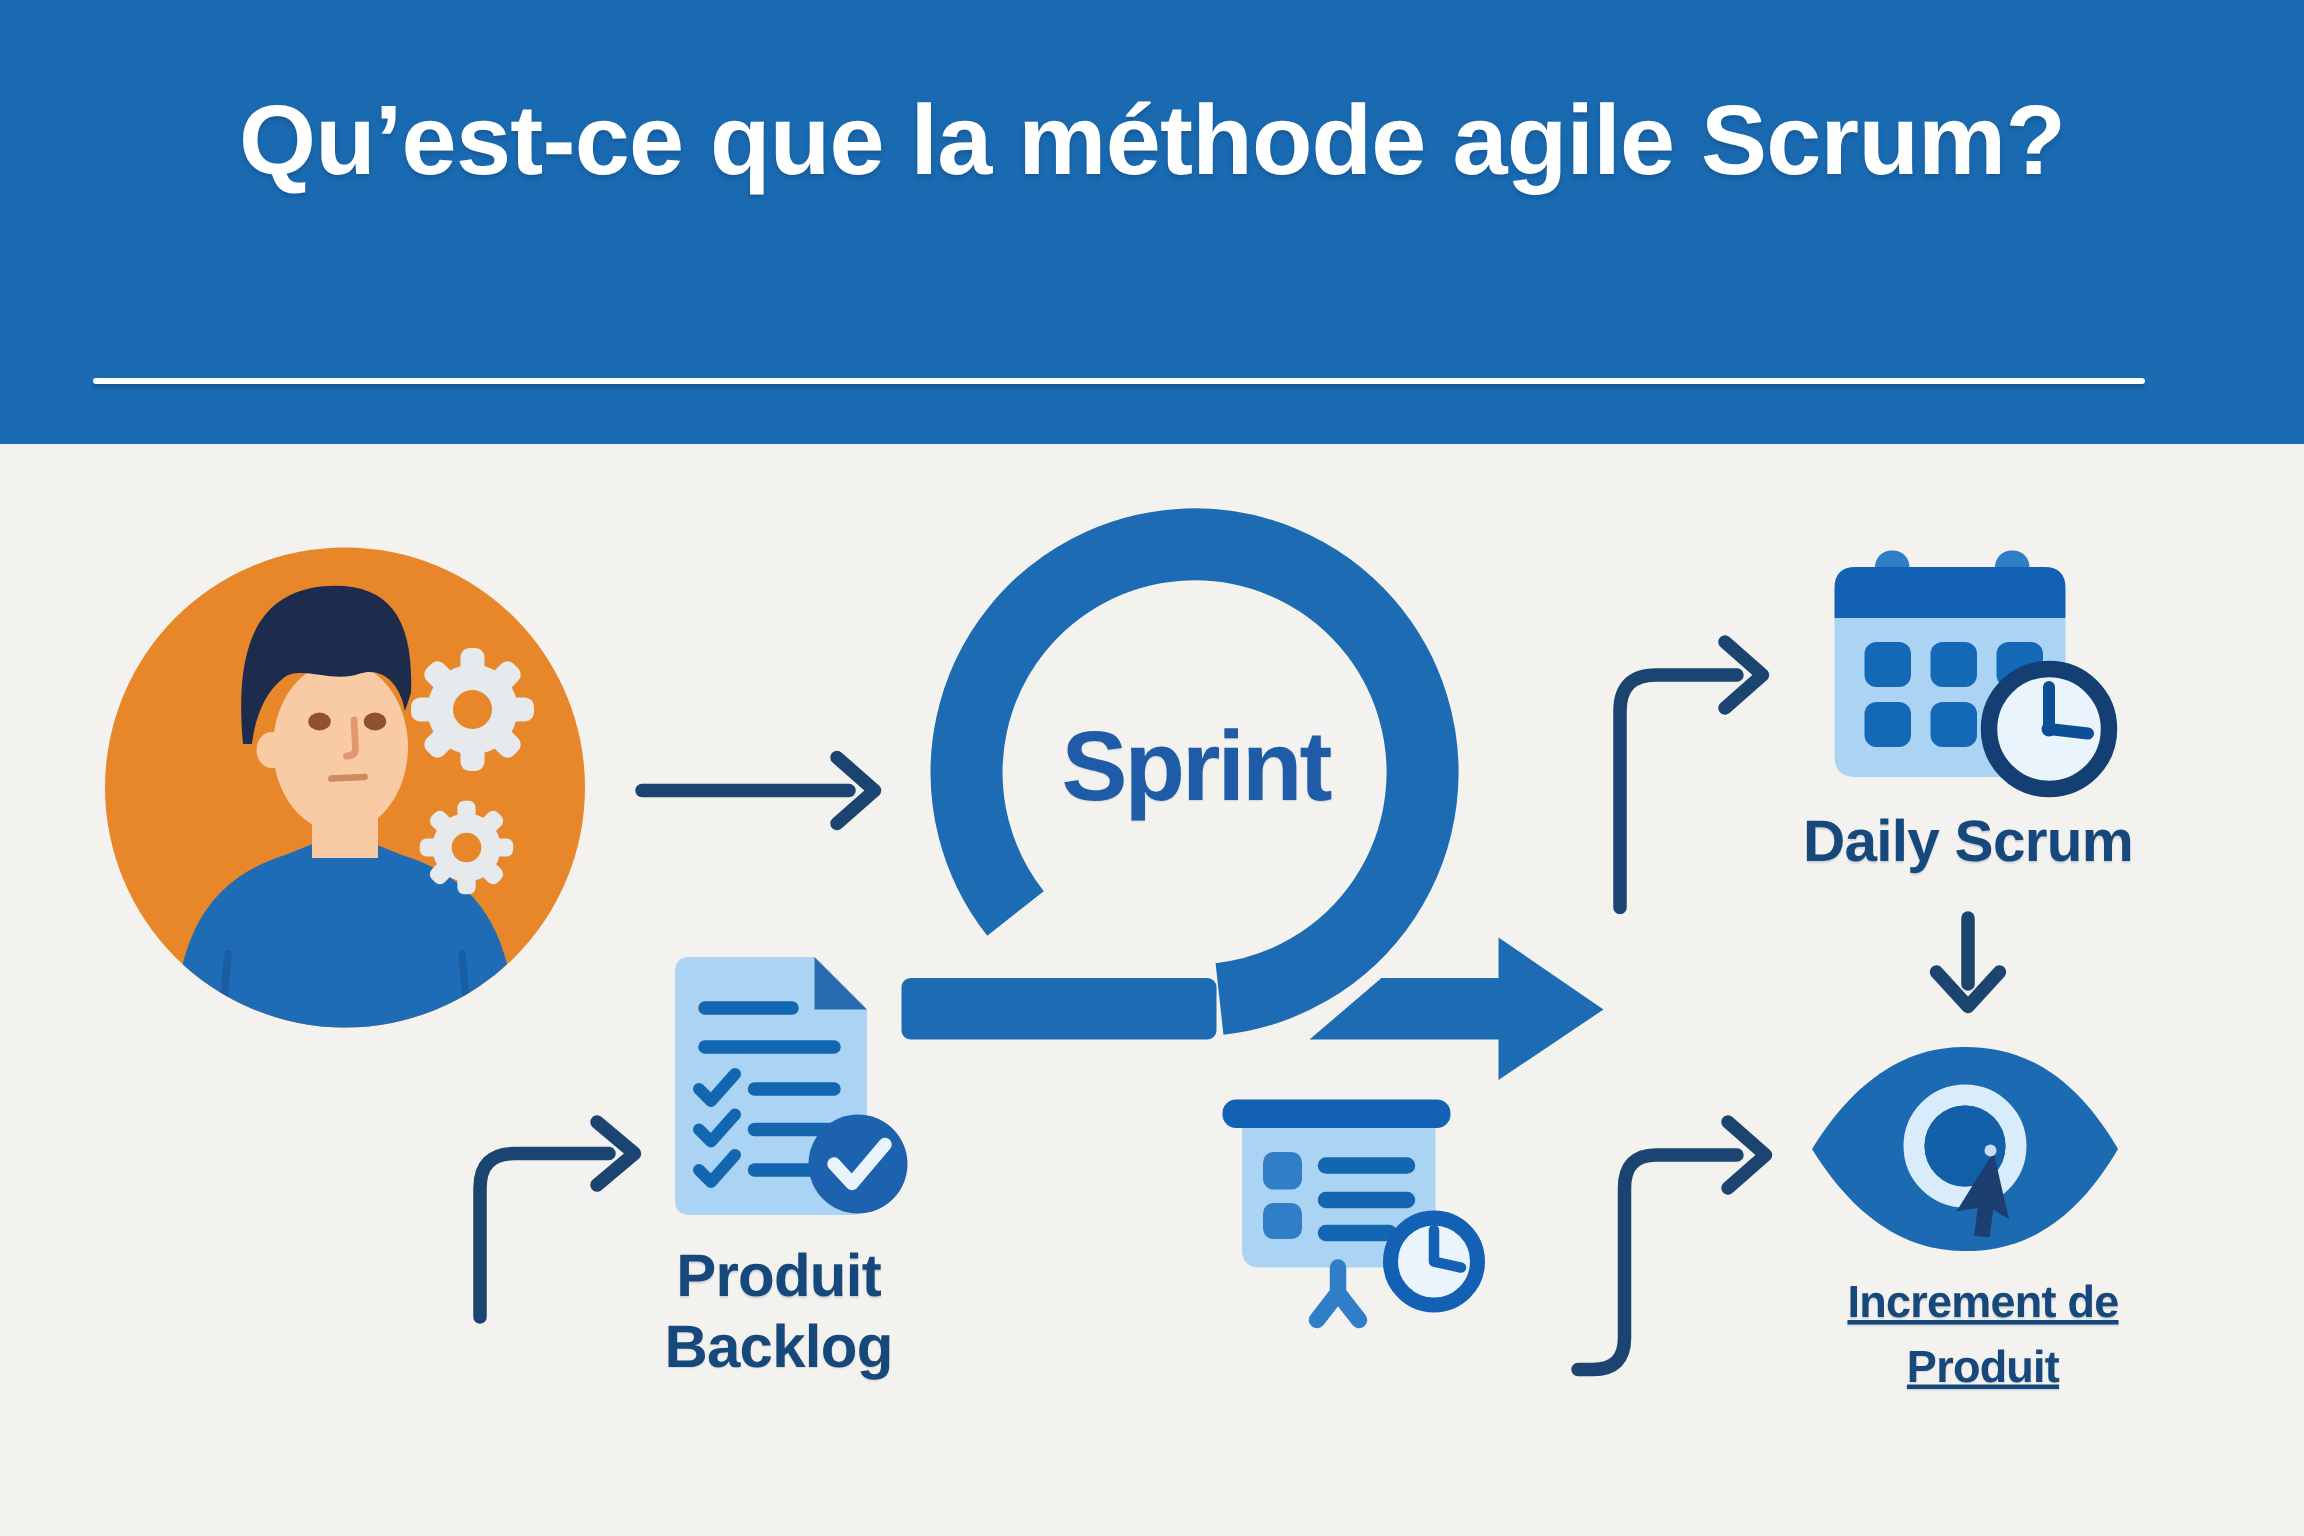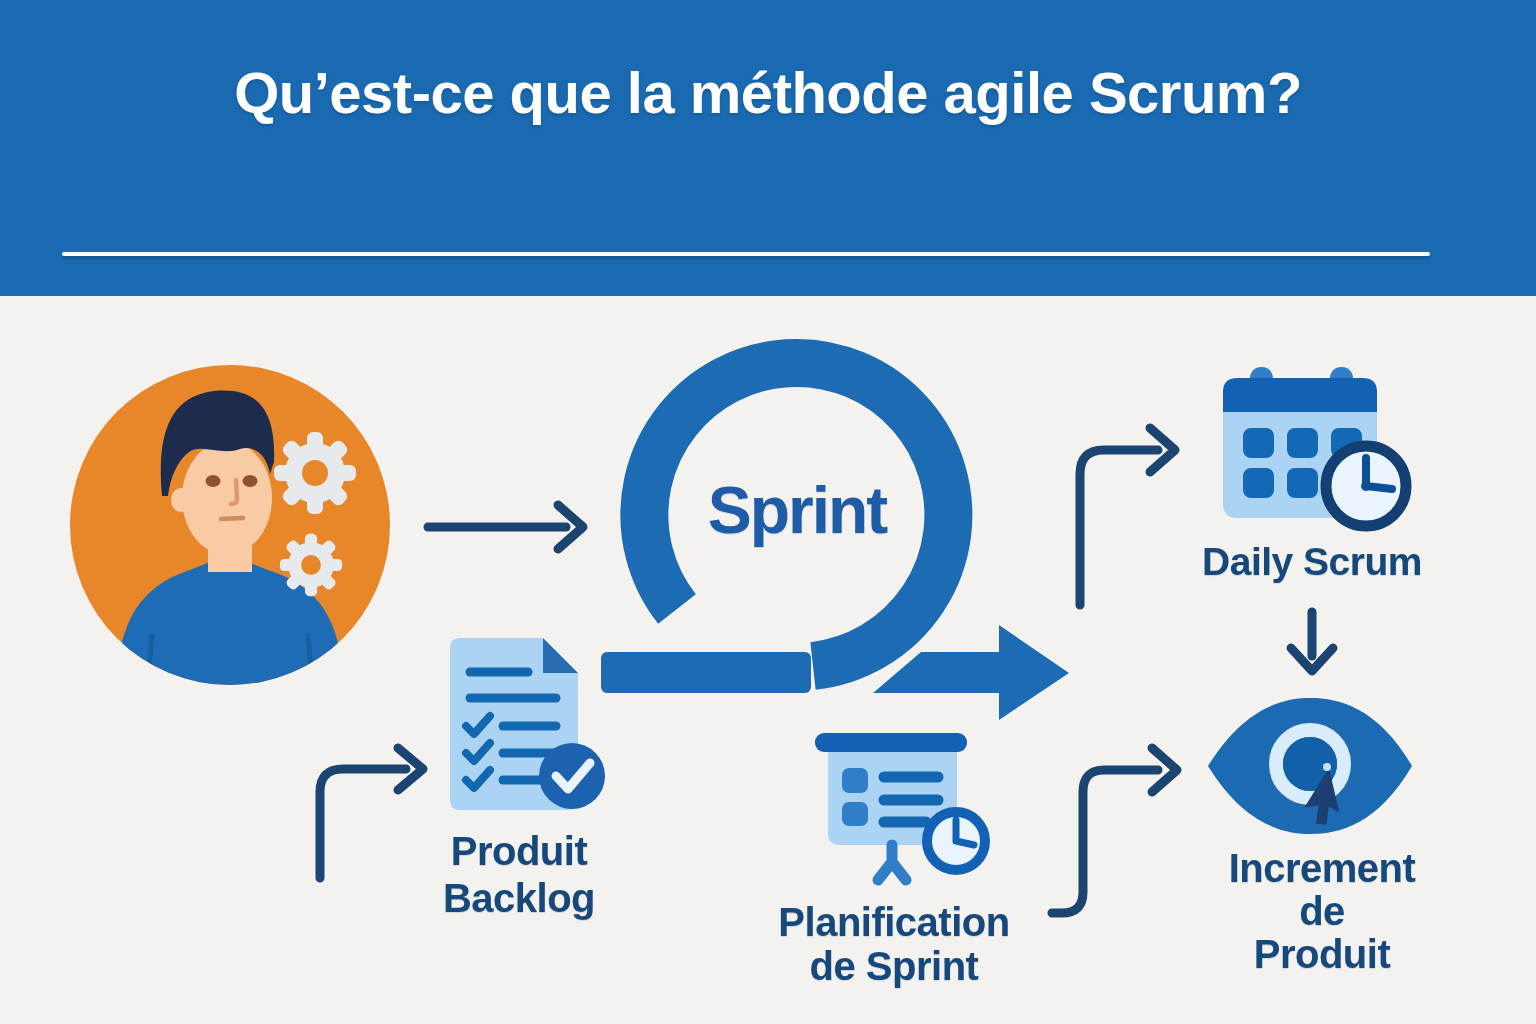--- a/index.html
+++ b/index.html
@@ -26,21 +26,21 @@
     background:var(--body-bg);
     font-family:"Liberation Sans", sans-serif;
   }
   .header{
     position:absolute;left:0;top:0;width:1536px;height:296px;
     background:var(--header-blue);
   }
   .title{
     position:absolute;left:0;top:50px;width:1536px;
     text-align:center;color:#ffffff;font-weight:700;
-    font-size:58px;line-height:86px;letter-spacing:-0.5px;
+    font-size:66px;line-height:86px;letter-spacing:-0.5px;
     text-shadow:0 2px 3px rgba(10,40,80,0.25);
   }
   .divider{
     position:absolute;left:62px;top:252px;width:1368px;height:4px;
     background:#ffffff;border-radius:2px;
     box-shadow:0 3px 2px rgba(10,40,80,0.25);
   }
   .art{position:absolute;left:0;top:0;}
   .label{
     position:absolute;transform:translateX(-50%);
@@ -48,21 +48,21 @@
     white-space:pre-line;letter-spacing:-0.5px;
     text-shadow:0 1px 1px rgba(10,40,80,0.15);
   }
   .label-sprint{
     left:797px;top:477px;font-size:66px;letter-spacing:-2px;
     color:var(--sprint-text);line-height:66px;
   }
   .label-daily{left:1312px;top:540px;font-size:39px;line-height:44px;}
   .label-backlog{left:519px;top:828px;font-size:40px;line-height:47px;}
   .label-planif{left:894px;top:900px;font-size:40px;line-height:44px;}
-  .label-increment{left:1322px;top:847px;font-size:40px;line-height:43px;}
+  .label-increment{left:1322px;top:847px;font-size:30px;line-height:43px;text-decoration:underline;}
 </style>
 </head>
 <body>
 
 <div class="stage">
 
   <div class="header">
     <div class="title">
       <div>Qu’est-ce que la méthode agile Scrum?</div>
     </div>
@@ -211,18 +211,16 @@
         <path d="M0,0 L0,30 L7,24 L12,35 L18,32 L13,21 L21,21 Z" fill="#1c3e70"></path>
       </g>
       <circle cx="1327" cy="767" r="4" fill="#e9f4fd" opacity="0.85"></circle>
     </g>
   </svg>
 
   <div class="label label-sprint">Sprint</div>
   <div class="label label-daily">Daily Scrum</div>
   <div class="label label-backlog">Produit
 Backlog</div>
-  <div class="label label-planif">Planification
-de Sprint</div>
   <div class="label label-increment">Increment de
 Produit</div>
 
 </div>
 
 </body></html>

